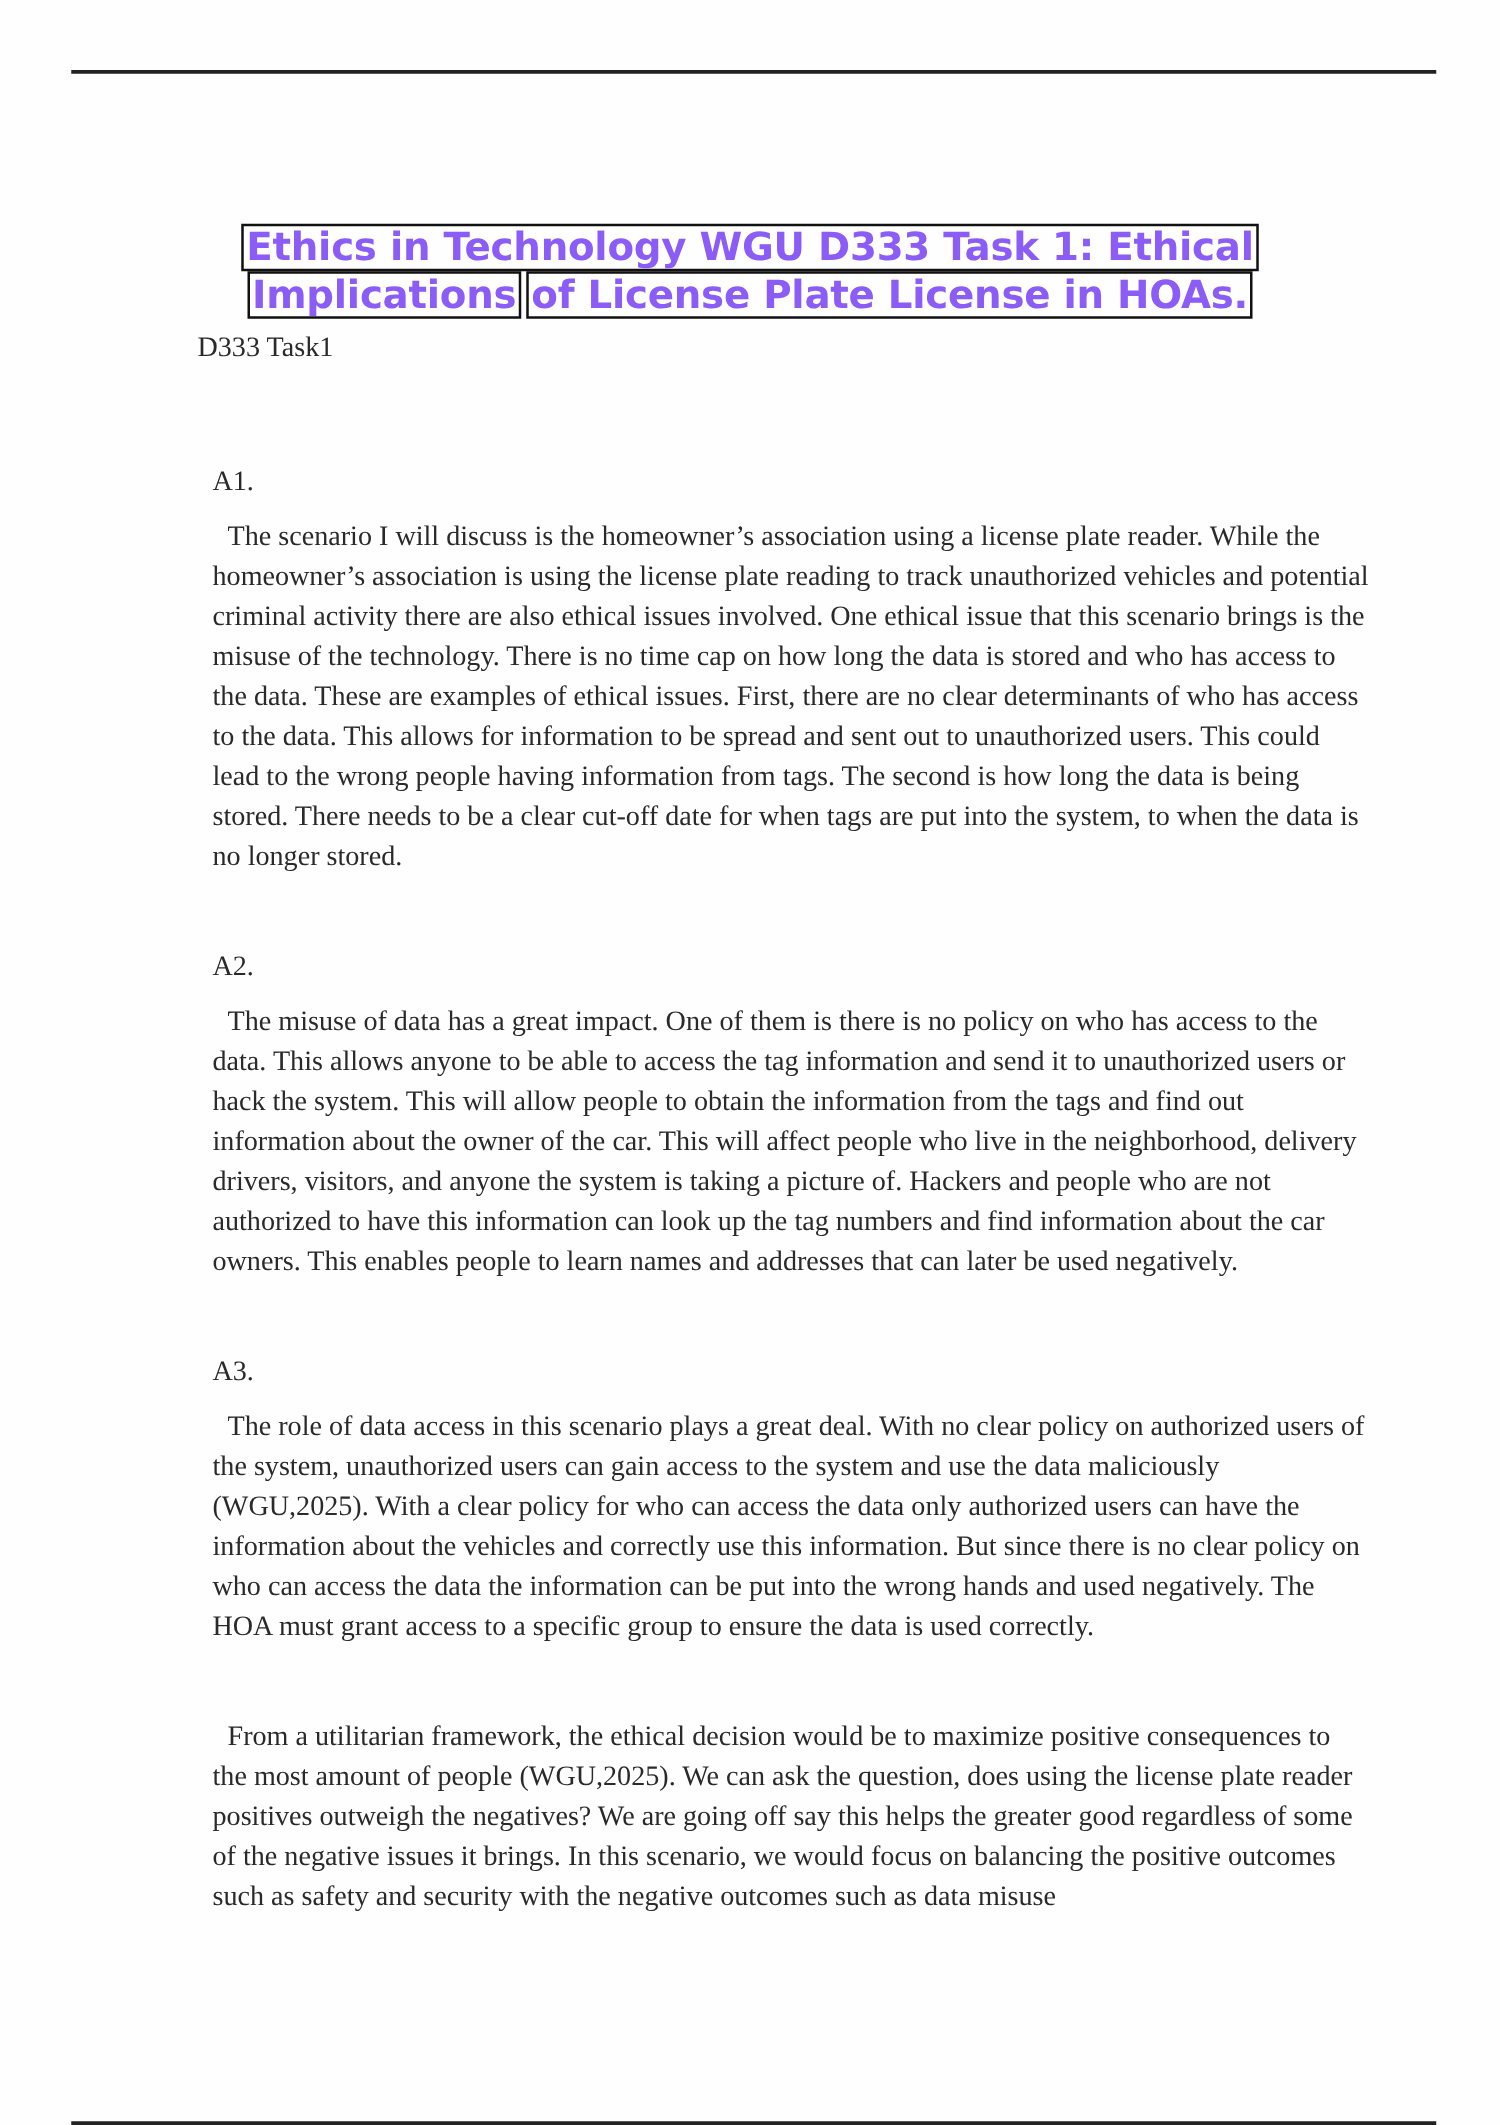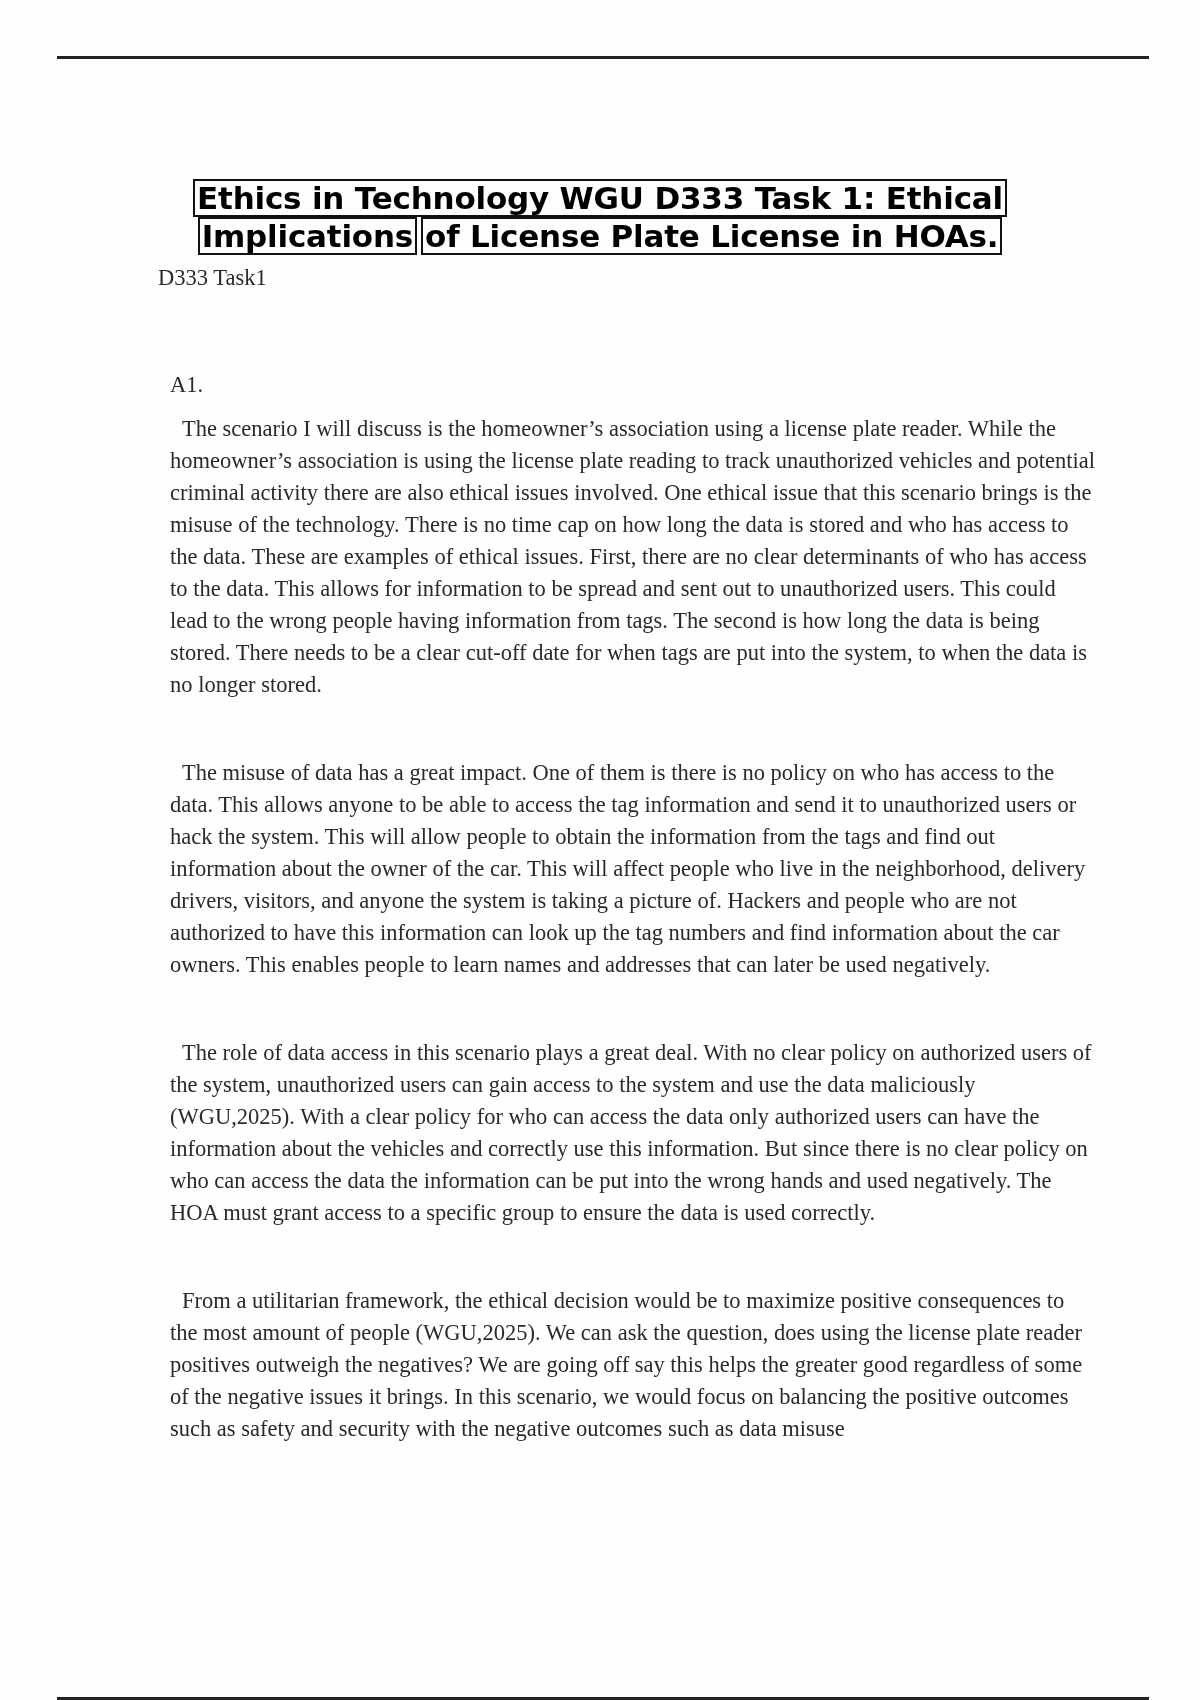--- a/index.html
+++ b/index.html
@@ -27,21 +27,21 @@
     .title-block {
       position: absolute;
       top: 179px;
       left: 0;
       width: 1200px;
       text-align: center;
       font-family: "DejaVu Sans", sans-serif;
       font-weight: bold;
       font-size: 31px;
       line-height: 38px;
-      color: #000000;
+      color: #8b5cf6;
     }
     .title-line {
       display: block;
       margin-bottom: 0;
     }
     .title-box {
       display: inline-block;
       border: 2px solid #111111;
       padding: 0 2px;
       line-height: 34px;
@@ -95,26 +95,28 @@
   <div class="gap-large"></div>
 
   <div class="section">
     <p class="section-label">A1.</p>
     <p class="section-body">The scenario I will discuss is the homeowner’s association using a license plate reader. While the homeowner’s association is using the license plate reading to track unauthorized vehicles and potential criminal activity there are also ethical issues involved. One ethical issue that this scenario brings is the misuse of the technology. There is no time cap on how long the data is stored and who has access to the data. These are examples of ethical issues. First, there are no clear determinants of who has access to the data. This allows for information to be spread and sent out to unauthorized users. This could lead to the wrong people having information from tags. The second is how long the data is being stored. There needs to be a clear cut-off date for when tags are put into the system, to when the data is no longer stored.</p>
   </div>
 
   <div class="gap"></div>
 
   <div class="section">
+    <p class="section-label">A2.</p>
     <p class="section-body">The misuse of data has a great impact. One of them is there is no policy on who has access to the data. This allows anyone to be able to access the tag information and send it to unauthorized users or hack the system. This will allow people to obtain the information from the tags and find out information about the owner of the car. This will affect people who live in the neighborhood, delivery drivers, visitors, and anyone the system is taking a picture of. Hackers and people who are not authorized to have this information can look up the tag numbers and find information about the car owners. This enables people to learn names and addresses that can later be used negatively.</p>
   </div>
 
   <div class="gap"></div>
 
   <div class="section">
+    <p class="section-label">A3.</p>
     <p class="section-body">The role of data access in this scenario plays a great deal. With no clear policy on authorized users of the system, unauthorized users can gain access to the system and use the data maliciously (WGU,2025). With a clear policy for who can access the data only authorized users can have the information about the vehicles and correctly use this information. But since there is no clear policy on who can access the data the information can be put into the wrong hands and used negatively. The HOA must grant access to a specific group to ensure the data is used correctly.</p>
   </div>
 
   <div class="gap"></div>
 
   <div class="section">
     <p class="section-body">From a utilitarian framework, the ethical decision would be to maximize positive consequences to the most amount of people (WGU,2025). We can ask the question, does using the license plate reader positives outweigh the negatives? We are going off say this helps the greater good regardless of some of the negative issues it brings. In this scenario, we would focus on balancing the positive outcomes such as safety and security with the negative outcomes such as data misuse</p>
   </div>
 </div>
 

